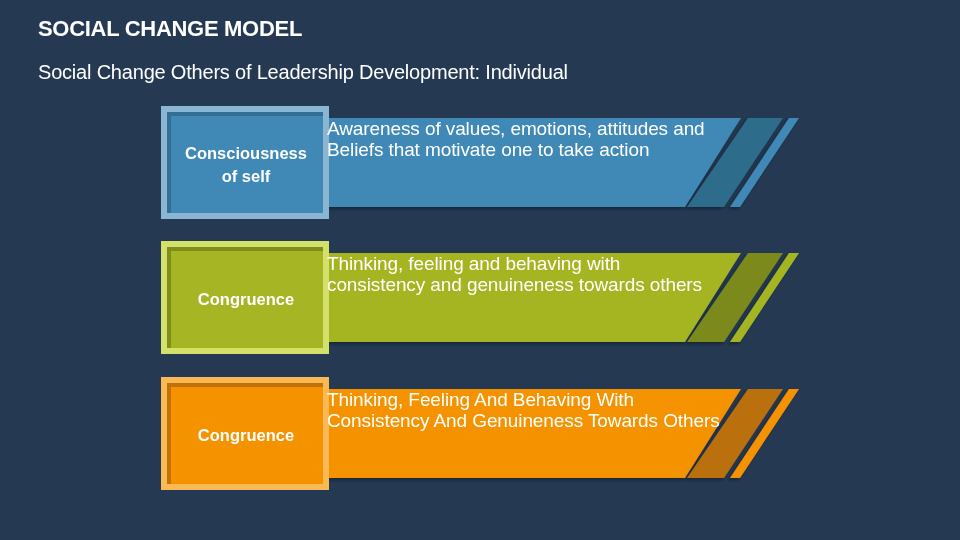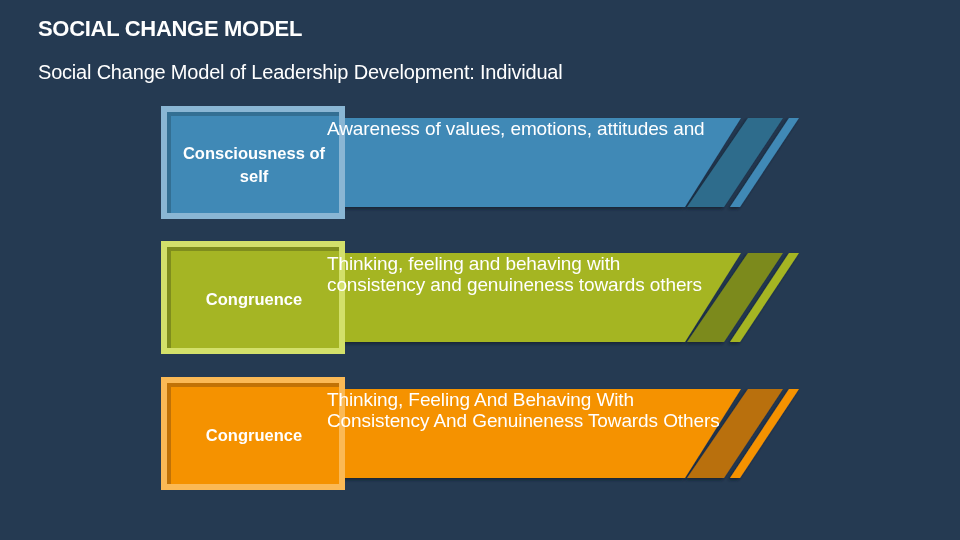--- a/index.html
+++ b/index.html
@@ -16,21 +16,21 @@
   }
   .subtitle {
     position: absolute; left: 38px; top: 61px;
     font-size: 20px; color: #ffffff;
     letter-spacing: -0.2px;
   }
   .row { position: absolute; left: 0; width: 960px; height: 120px; }
   .row svg.banner { position: absolute; left: 0; top: 0; }
   .box {
     position: absolute; left: 161px; top: 0;
-    width: 184px; height: 113px; box-sizing: border-box;
+    width: 168px; height: 113px; box-sizing: border-box;
     border: 6px solid var(--border);
     background: var(--main);
   }
   .box .inner {
     position: absolute; left: 0; top: 0; right: 0; bottom: 0;
     border-top: 4px solid var(--line);
     border-left: 4px solid var(--line);
     display: flex; align-items: center; justify-content: center;
     text-align: center;
     color: #ffffff; font-weight: bold; font-size: 16.5px; line-height: 23px;
@@ -40,38 +40,39 @@
     position: absolute; left: 327px; top: 12px; height: 89px;
     display: flex; flex-direction: column; justify-content: flex-start;
     color: #ffffff; font-size: 19px; line-height: 21px;
     white-space: nowrap; letter-spacing: -0.1px;
   }
 </style>
 </head>
 <body style="background: rgb(37, 58, 82);">
 
 <div class="title">SOCIAL CHANGE MODEL</div>
-<div class="subtitle">Social Change Model of Leadership Development: Individual</div>
+<div class="subtitle">Social Change Others of Leadership Development: Individual</div>
 
 <div class="row" style="top: 106px; --main: #4089b6; --border: #8ab6d4; --line: #336f93;">
   <svg class="banner" width="960" height="120">
     <defs>
       <filter id="sh0" x="-10%" y="-10%" width="130%" height="130%">
         <feDropShadow dx="-2" dy="2" stdDeviation="1.5" flood-color="#0d1a28" flood-opacity="0.7"></feDropShadow>
       </filter>
     </defs>
     <polygon points="789,12 799,12 740,101 730,101" filter="url(#sh0)" fill="#4089b6"></polygon>
     <polygon points="748,12 783,12 724,101 687,101" filter="url(#sh0)" fill="#2f6c8c"></polygon>
     <polygon points="310,12 741,12 685,101 310,101" filter="url(#sh0)" fill="#4089b6"></polygon>
   </svg>
   <div class="box">
     <div class="inner">Consciousness of self</div>
   </div>
   <div class="desc">
     <span>Awareness of values, emotions, attitudes and</span>
+    <span>Beliefs that motivate one to take action</span>
   </div>
 </div>
 
 <div class="row" style="top: 241px; --main: #a5b524; --border: #d3e06a; --line: #7f8d1d;">
   <svg class="banner" width="960" height="120">
     <defs>
       <filter id="sh1" x="-10%" y="-10%" width="130%" height="130%">
         <feDropShadow dx="-2" dy="2" stdDeviation="1.5" flood-color="#0d1a28" flood-opacity="0.7"></feDropShadow>
       </filter>
     </defs>

